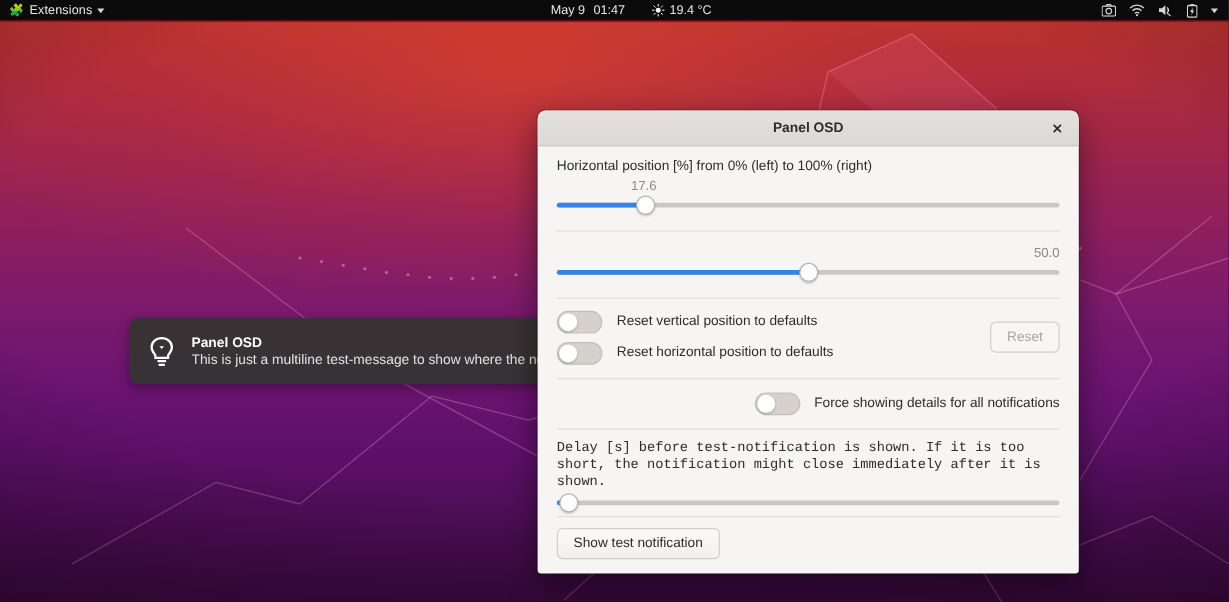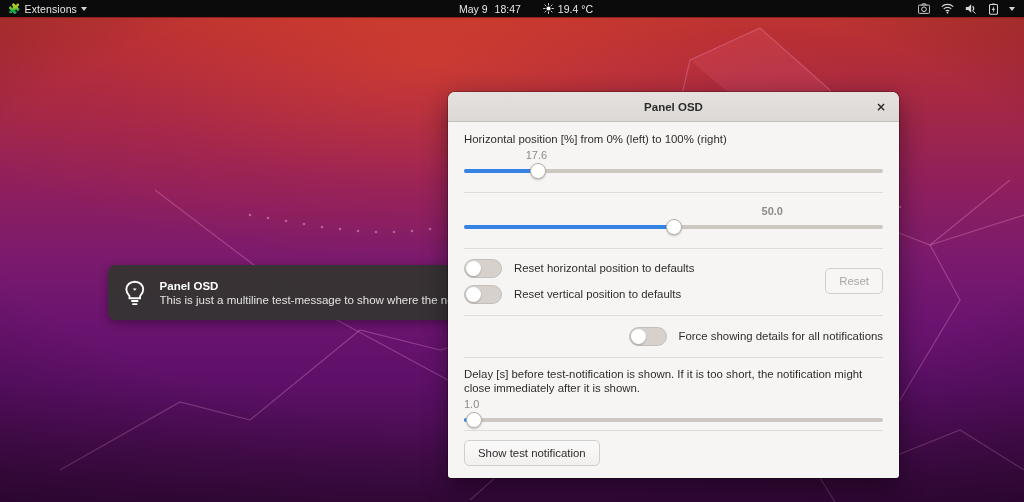--- a/index.html
+++ b/index.html
@@ -215,21 +215,21 @@
     <div class="tb-item">
       <span style="font-size:10px;">🧩</span>
       <span>Extensions</span>
       <span class="caret"></span>
     </div>
   </div>
 
   <div class="center">
     <div class="clock">
       <span>May 9</span>
-      <span>18:47</span>
+      <span>01:47</span>
     </div>
     <div class="temp">
       <svg width="11" height="11" viewBox="0 0 16 16">
         <circle cx="8" cy="8" r="3" fill="#ffffff"></circle>
         <g stroke="#ffffff" stroke-width="1.2" stroke-linecap="round">
           <line x1="8" y1="0.8" x2="8" y2="3"></line>
             <line x1="8" y1="13" x2="8" y2="15.2"></line>
           <line x1="0.8" y1="8" x2="3" y2="8"></line>
             <line x1="13" y1="8" x2="15.2" y2="8"></line>
           <line x1="2.8" y1="2.8" x2="4.4" y2="4.4"></line>
@@ -297,64 +297,63 @@
       <div class="slider">
         <div class="track"></div>
         <div class="fill" id="h-fill" style="width: 17.6%;"></div>
         <div class="knob" id="h-knob" style="left: 17.6%;"></div>
       </div>
     </div>
 
     <div class="divider" style="margin-top:12px;"></div>
 
     <div style="margin-top:9px;">
-      <div class="value-label" style="margin-left: 0px; text-align: center; padding-left: 197.5px; font-weight: bold;">50.0</div>
+      <div class="value-label" style="margin-left: 0px; text-align: right; padding-left: 197.5px;">50.0</div>
       <div class="slider">
         <div class="track"></div>
         <div class="fill" id="v-fill" style="width: 50%;"></div>
         <div class="knob" id="v-knob" style="left: 50%;"></div>
       </div>
     </div>
 
     <div class="divider" style="margin-top:12px;"></div>
 
     <div class="reset-block" style="margin-top:6px;">
       <div class="switches">
         <div class="switch-row">
           <div class="switch">
             <div class="dot"></div>
           </div>
-          <div class="switch-label">Reset horizontal position to defaults</div>
+          <div class="switch-label">Reset vertical position to defaults</div>
         </div>
         <div class="switch-row">
           <div class="switch">
             <div class="dot"></div>
           </div>
-          <div class="switch-label">Reset vertical position to defaults</div>
+          <div class="switch-label">Reset horizontal position to defaults</div>
         </div>
       </div>
       <div class="btnwrap">
         <button class="btn disabled">Reset</button>
       </div>
     </div>
 
     <div class="divider" style="margin-top:8px;"></div>
 
     <div class="switch-row" style="margin-top:7px;justify-content:flex-end;">
       <div class="switch">
         <div class="dot"></div>
       </div>
       <div class="switch-label">Force showing details for all notifications</div>
     </div>
 
     <div class="divider" style="margin-top:8px;"></div>
 
-    <div style="margin-top:9px;">
+    <div style="margin-top:9px;font-family:Liberation Mono, monospace;">
       <div class="row-label">Delay [s] before test-notification is shown. If it is too short, the notification might close immediately after it is shown.</div>
-      <div class="value-label" style="margin-left: 0px; text-align: left; padding-left: 0px;">1.0</div>
       <div class="slider">
         <div class="track"></div>
         <div class="fill" id="d-fill" style="width: 2.5%;"></div>
         <div class="knob" id="d-knob" style="left: 2.5%;"></div>
       </div>
     </div>
 
     <div class="footer">
       <div class="line"></div>
       <div class="actions">

